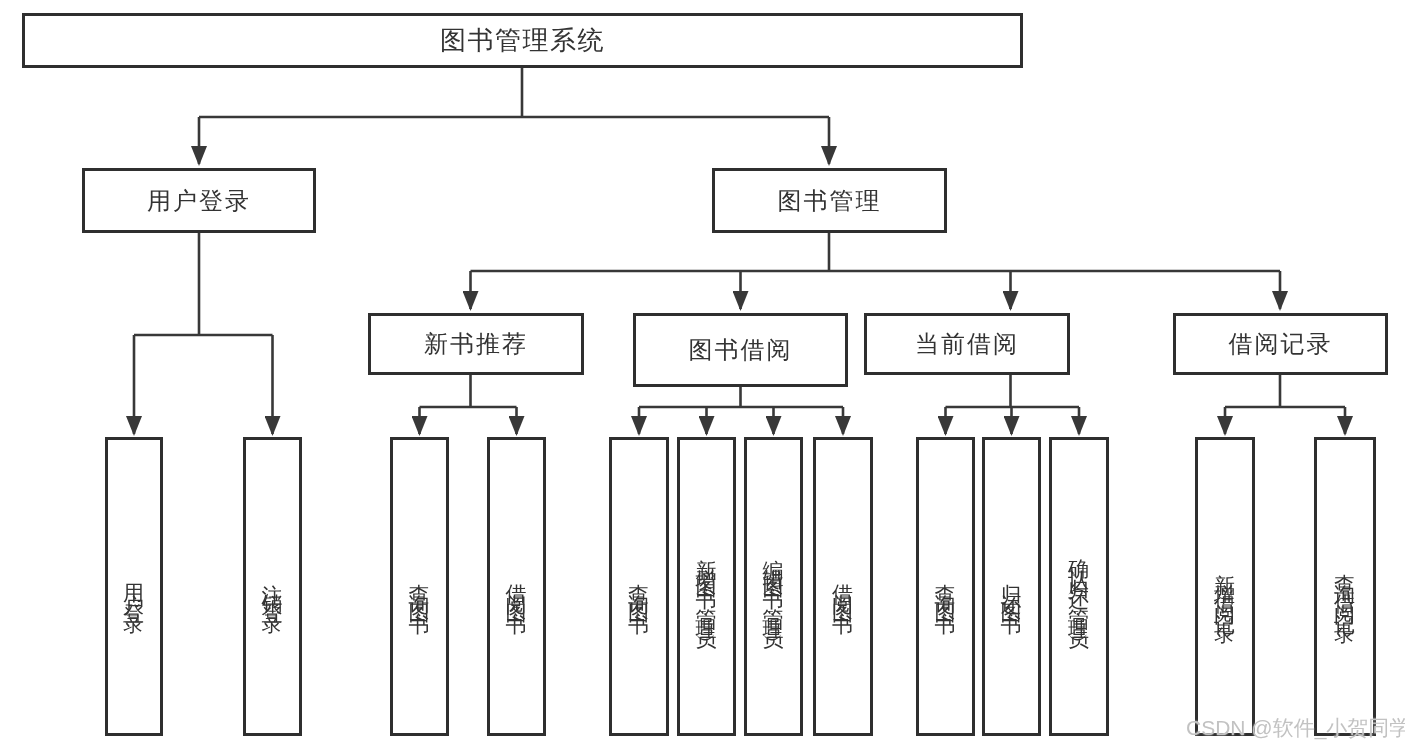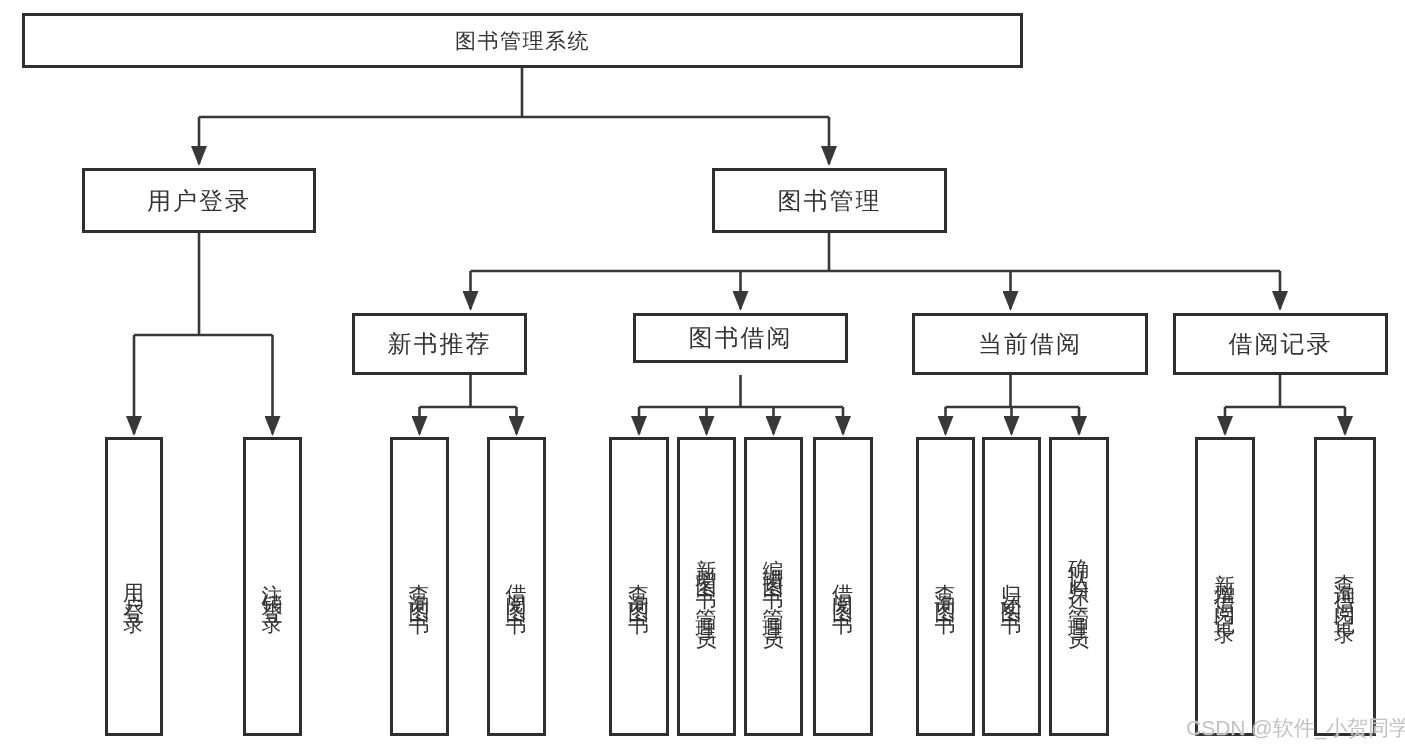--- a/index.html
+++ b/index.html
@@ -25,21 +25,21 @@
     align-items: center;
     justify-content: center;
   }
   .box.h span {
     font-size: 24px;
     letter-spacing: 2px;
     color: #333333;
     white-space: nowrap;
   }
   .box.root span {
-    font-size: 21px;
+    font-size: 26px;
     letter-spacing: 1.5px;
     color: #333333;
     white-space: nowrap;
   }
   .box.v span {
     writing-mode: vertical-rl;
     text-orientation: mixed;
     font-size: 21px;
     line-height: 1;
     letter-spacing: 10px;
@@ -102,27 +102,27 @@
     <span>图书管理系统</span>
   </div>
 
   <div class="box h" style="left:82px; top:168px; width:234px; height:65px;">
     <span>用户登录</span>
   </div>
   <div class="box h" style="left:712px; top:168px; width:235px; height:65px;align-items:center;">
     <span>图书管理</span>
   </div>
 
-  <div class="box h" style="left:352px; top:313px; width:175px; height:62px;">
+  <div class="box h" style="left:368px; top:313px; width:216px; height:62px;">
     <span>新书推荐</span>
   </div>
-  <div class="box h" style="left:633px; top:313px; width:215px; height:50px;">
+  <div class="box h" style="left:633px; top:313px; width:215px; height:74px;">
     <span>图书借阅</span>
   </div>
-  <div class="box h" style="left:912px; top:313px; width:236px; height:62px;">
+  <div class="box h" style="left:864px; top:313px; width:206px; height:62px;">
     <span>当前借阅</span>
   </div>
   <div class="box h" style="left:1173px; top:313px; width:215px; height:62px;align-items:center;">
     <span>借阅记录</span>
   </div>
 
   <div class="box v" style="left:105px; top:437px; width:58px; height:299px;">
     <span>用户登录</span>
   </div>
   <div class="box v" style="left:243px; top:437px; width:59px; height:299px;">

